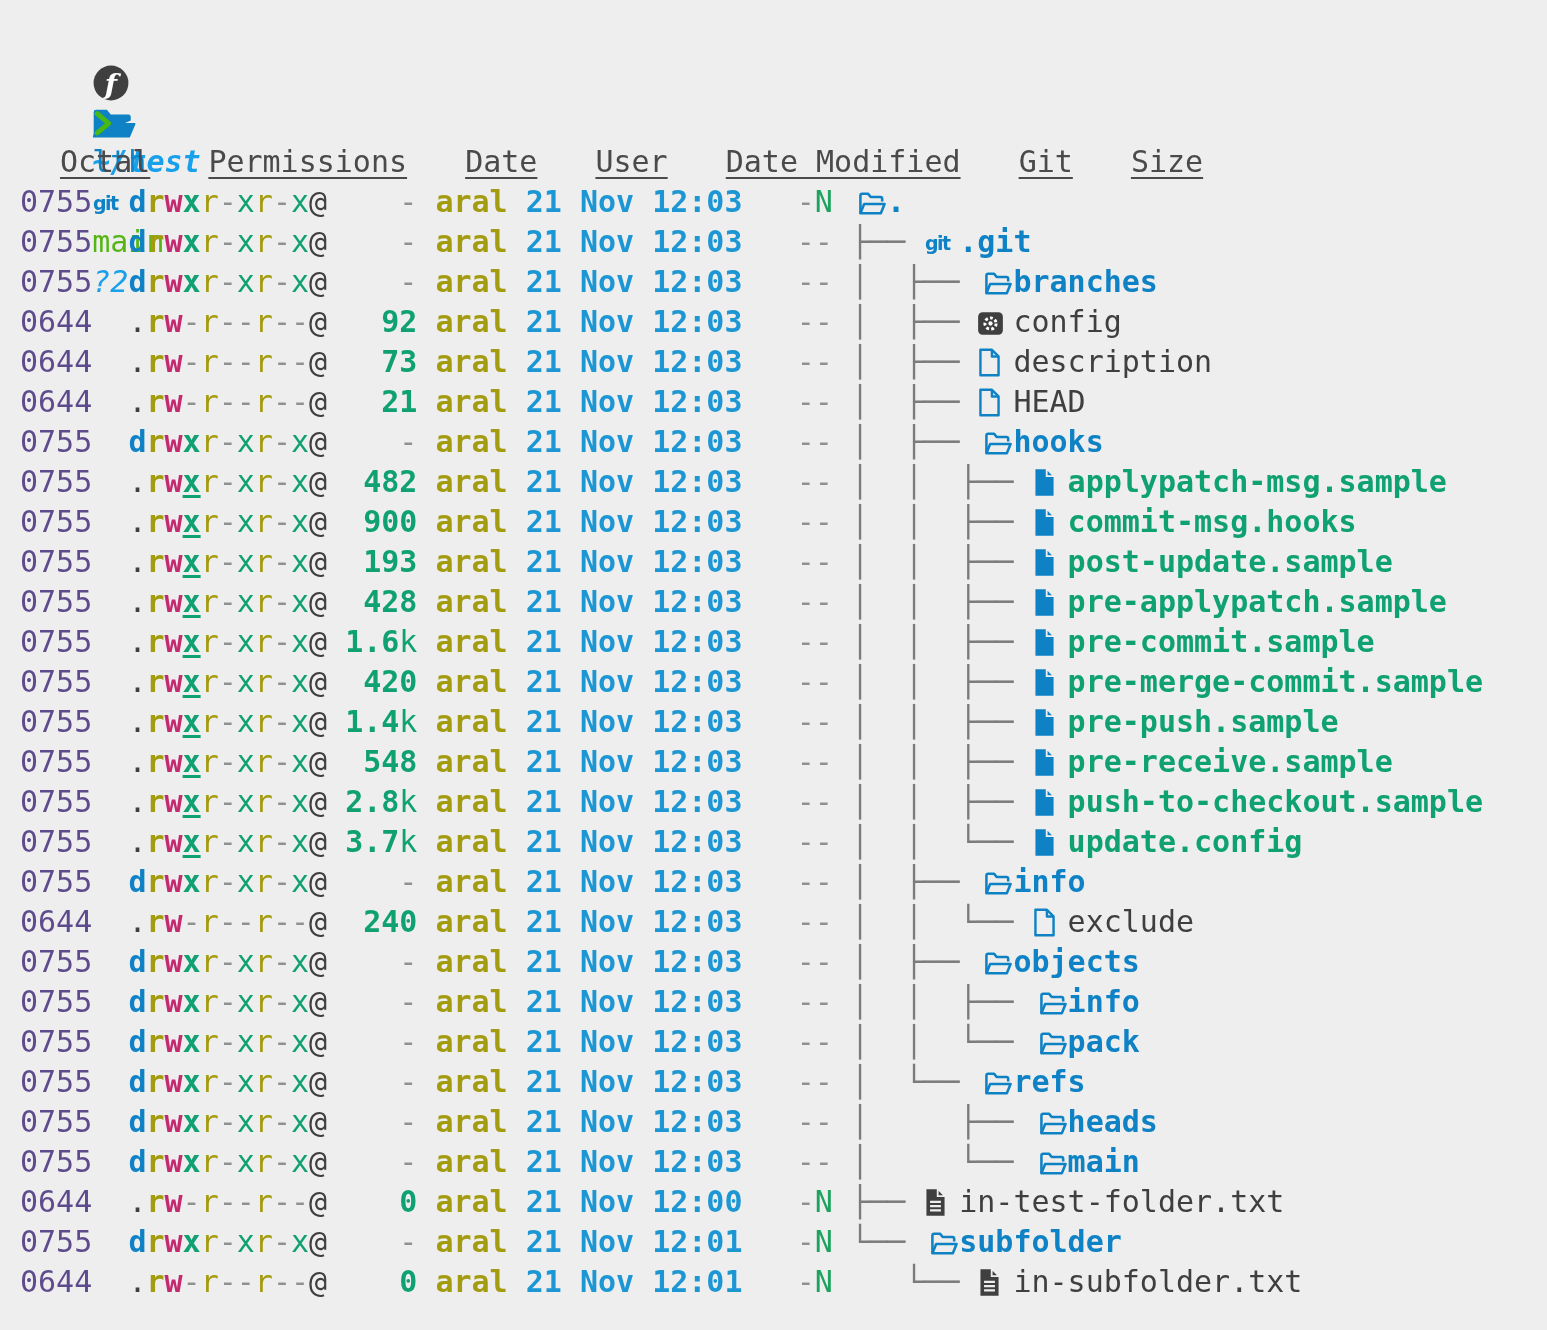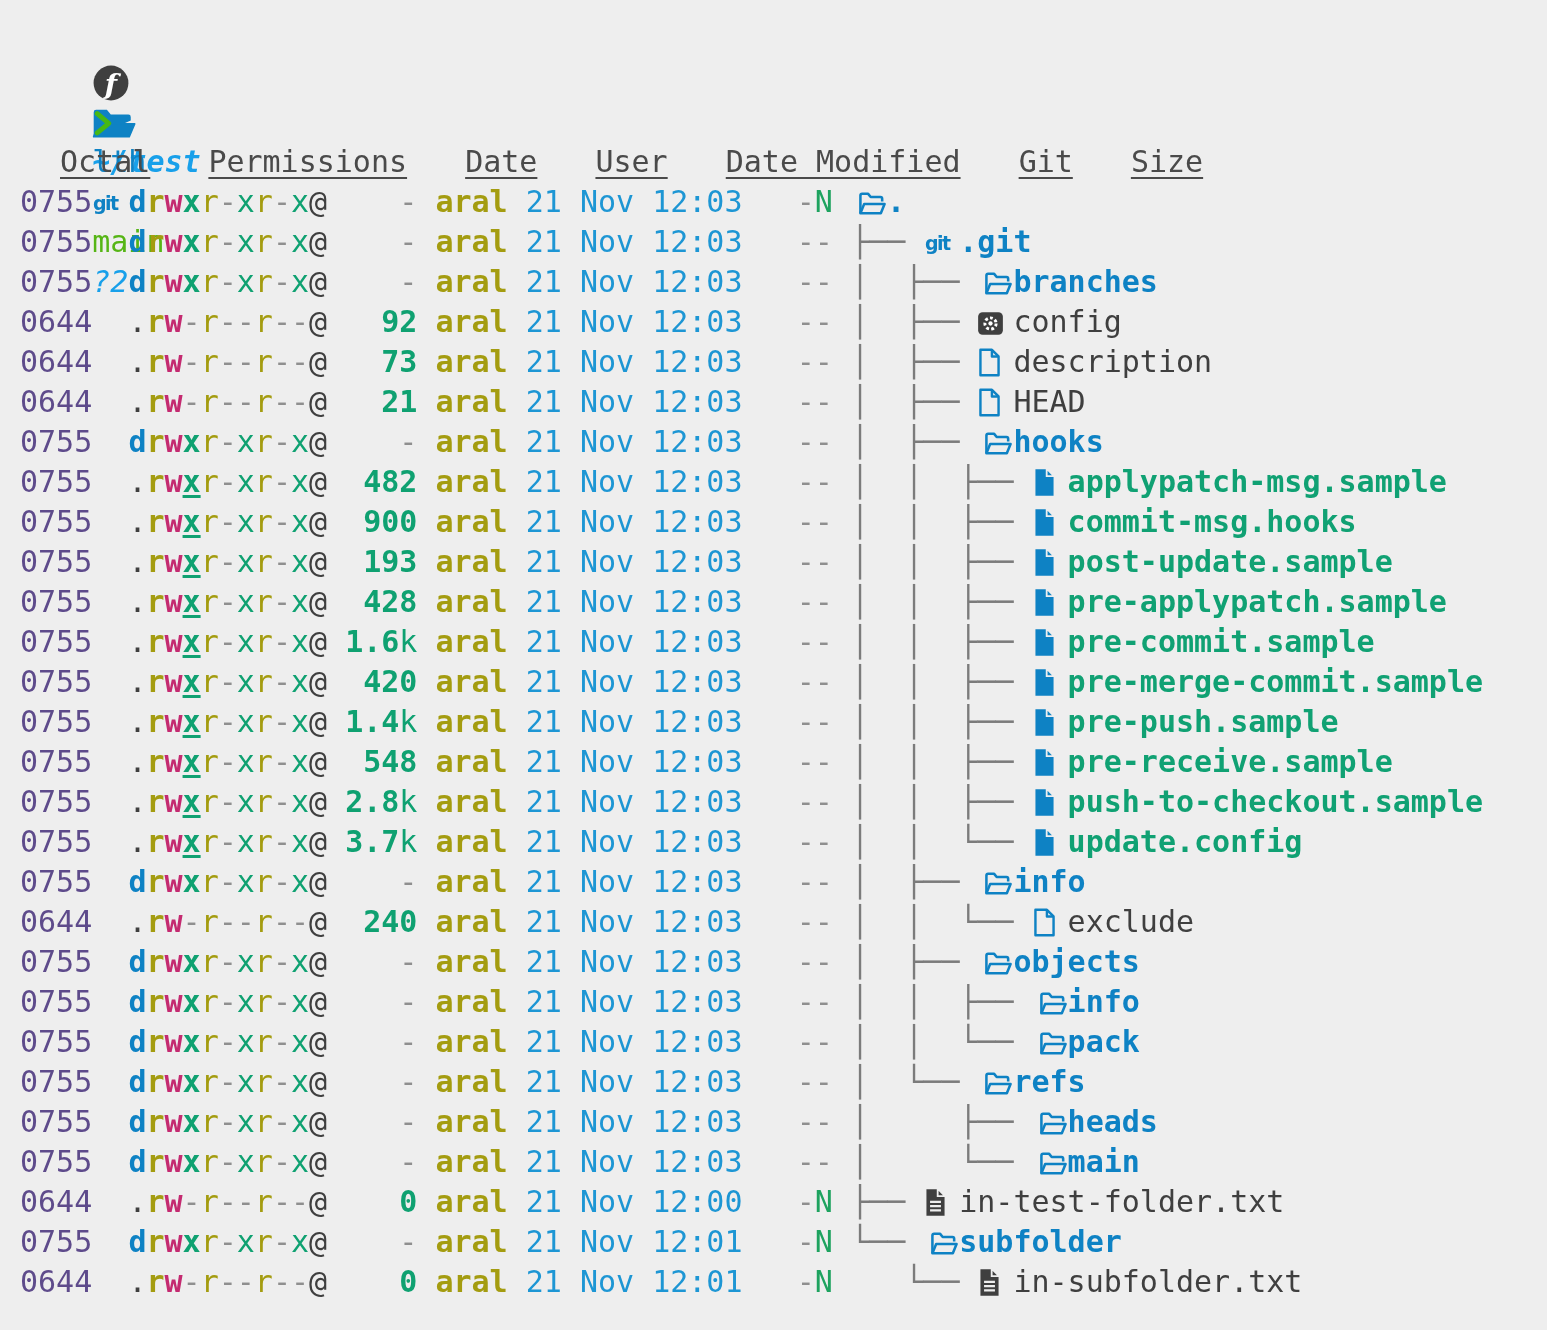--- a/index.html
+++ b/index.html
@@ -15,21 +15,21 @@
   .b{font-weight:bold;}
   .ul{text-decoration:underline;text-decoration-thickness:2.5px;text-underline-offset:3px;}
   .hdr{color:var(--header-gray);text-decoration:underline;text-decoration-thickness:2px;text-underline-offset:5px;margin-left:40px;}
   .c-purple{color:var(--purple);margin-top:23px;}
   .c-blue{color:var(--blue);text-align:right;}
   .c-olive{color:var(--olive);}
   .c-mag{color:var(--magenta);}
   .c-teal{color:var(--teal);}
   .c-gray{color:var(--muted-gray);}
   .c-dark{color:var(--foreground);}
-  .c-date{color:var(--date-blue);}
+  .c-date{color:var(--date-blue);font-weight:bold;}
   .c-green{color:var(--green);}
   .c-tree{color:var(--tree-gray);}
   .c-dirname{color:var(--blue);}
   .c-sample{color:var(--sample-green);}
   .c-pathblue{color:var(--bright-blue);font-style:italic;}
   .c-pgreen{color:var(--prompt-green);}
   .icon{display:inline-block;width:2ch;color:var(--blue);}
   .icon svg{vertical-align:-5px;}
   .icon-os{width:42px;}
   .icon-dirbig{width:50px;}

